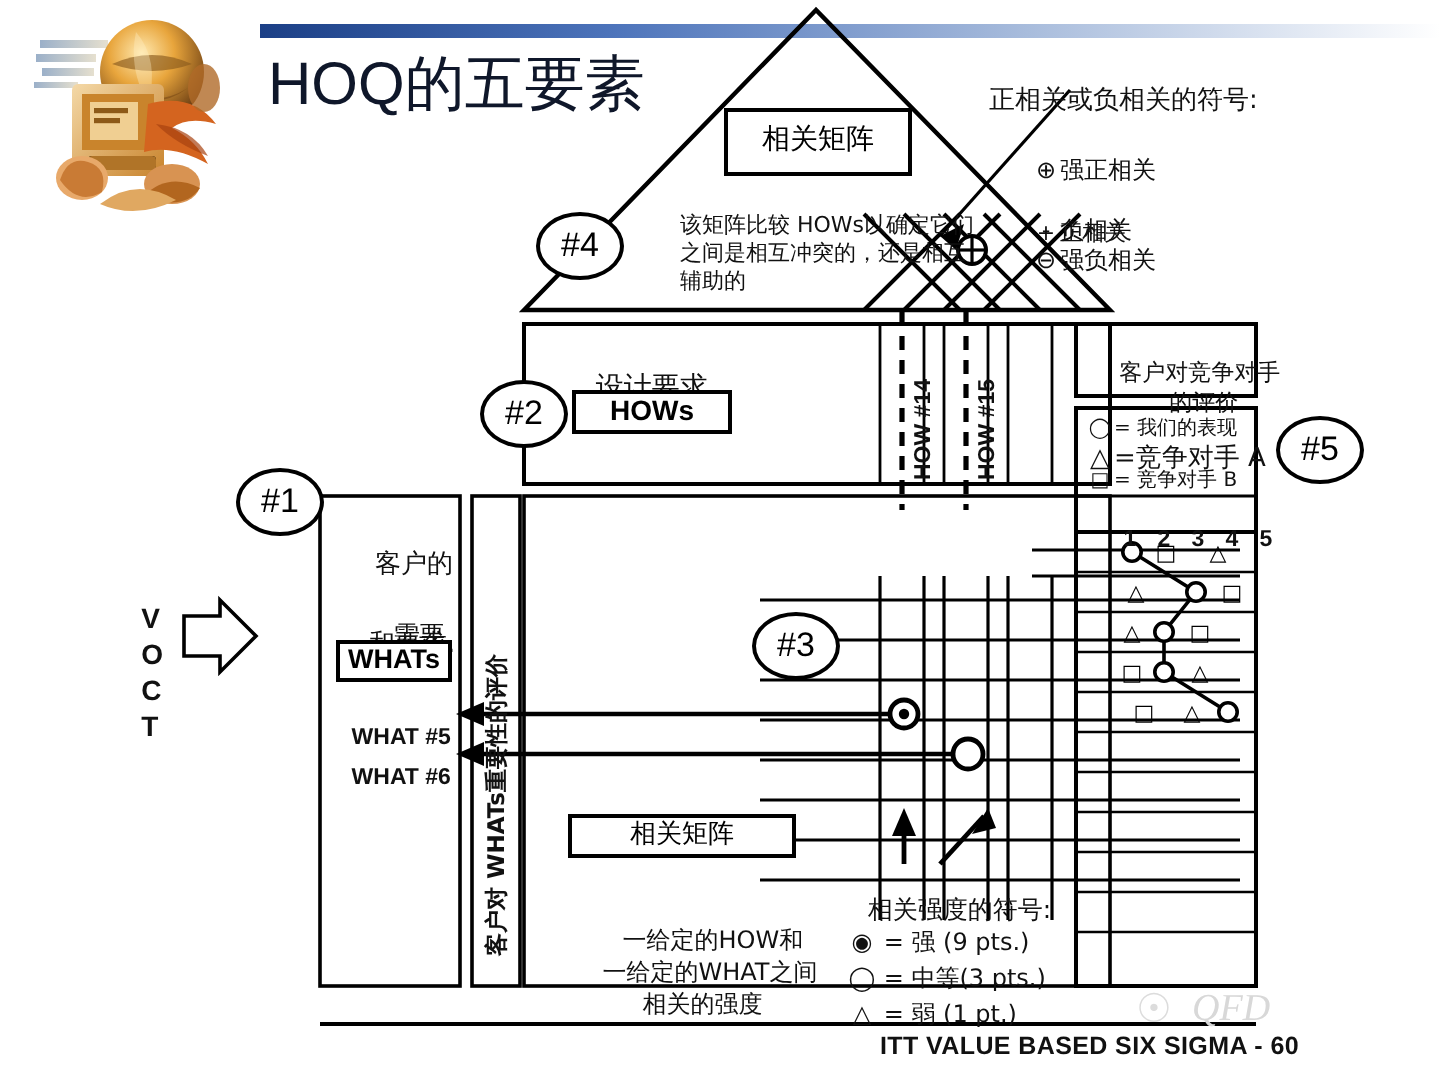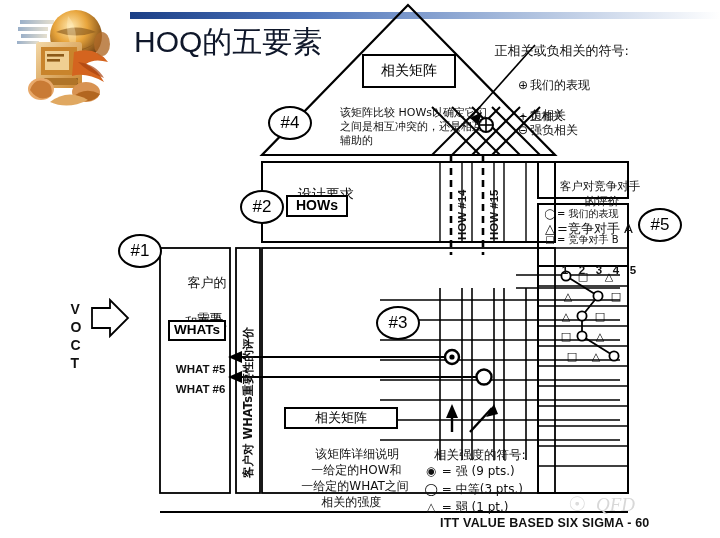--- a/index.html
+++ b/index.html
@@ -283,36 +283,36 @@
     <span>之间是相互冲突的，还是相互</span>
   </div>
   <div class="lbl cn" style="left:326px;top:122px;font-size:11px;">
     <span>辅助的</span>
   </div>
 
   <div class="lbl cn" style="left:478px;top:29px;font-size:13px;">
     <span>正相关或负相关的符号:</span>
   </div>
   <div class="legend-line cn" style="left:516px;top:77px;font-size:12px;">
-    <span class="sym">⊕</span><span>我们的表现</span>
+    <span class="sym">⊕</span><span>强正相关</span>
   </div>
   <div class="legend-line cn" style="left:516px;top:92px;font-size:11px;margin-top:17px;">
     <span class="sym">+</span><span>正相关</span>
   </div>
   <div class="legend-line cn" style="left:516px;top:107px;font-size:12px;">
     <span class="sym">-</span><span>负相关</span>
   </div>
   <div class="legend-line cn" style="left:516px;top:122px;font-size:12px;">
     <span class="sym">⊖</span><span>强负相关</span>
   </div>
 
   <div class="lbl cn" style="left:280px;top:170px;font-size:14px;">
     <span>设计要求</span>
   </div>
-  <div class="boxlabel" style="left:286px;top:195px;width:62px;height:22px;font-size:14px;font-weight:bold;">
+  <div class="boxlabel" style="left:286px;top:195px;width:80px;height:22px;font-size:14px;font-weight:bold;">
     <span>HOWs</span>
   </div>
   <div class="vtext" style="left:456px;top:240px;font-size:11.5px;font-weight:bold;">
     <span>HOW #14</span>
   </div>
   <div class="vtext" style="left:488px;top:240px;font-size:11.5px;font-weight:bold;">
     <span>HOW #15</span>
   </div>
 
   <div class="lbl cn" style="left:171px;top:261px;font-size:13px;">
@@ -345,23 +345,20 @@
   </div>
   <div class="lbl" style="left:55px;top:321px;font-size:14px;font-weight:bold;">
     <span>C</span>
   </div>
   <div class="lbl" style="left:55px;top:339px;font-size:14px;font-weight:bold;">
     <span>T</span>
   </div>
 
   <div class="boxlabel cn" style="left:284px;top:407px;width:114px;height:22px;font-size:13px;">
     <span>相关矩阵</span>
-  </div>
-  <div class="lbl cn" style="left:300px;top:434px;font-size:12px;">
-    <span>该矩阵详细说明</span>
   </div>
   <div class="lbl cn" style="left:296px;top:450px;font-size:12px;">
     <span>一给定的HOW和</span>
   </div>
   <div class="lbl cn" style="left:286px;top:466px;font-size:12px;">
     <span>一给定的WHAT之间</span>
   </div>
   <div class="lbl cn" style="left:306px;top:482px;font-size:12px;">
     <span>相关的强度</span>
   </div>

